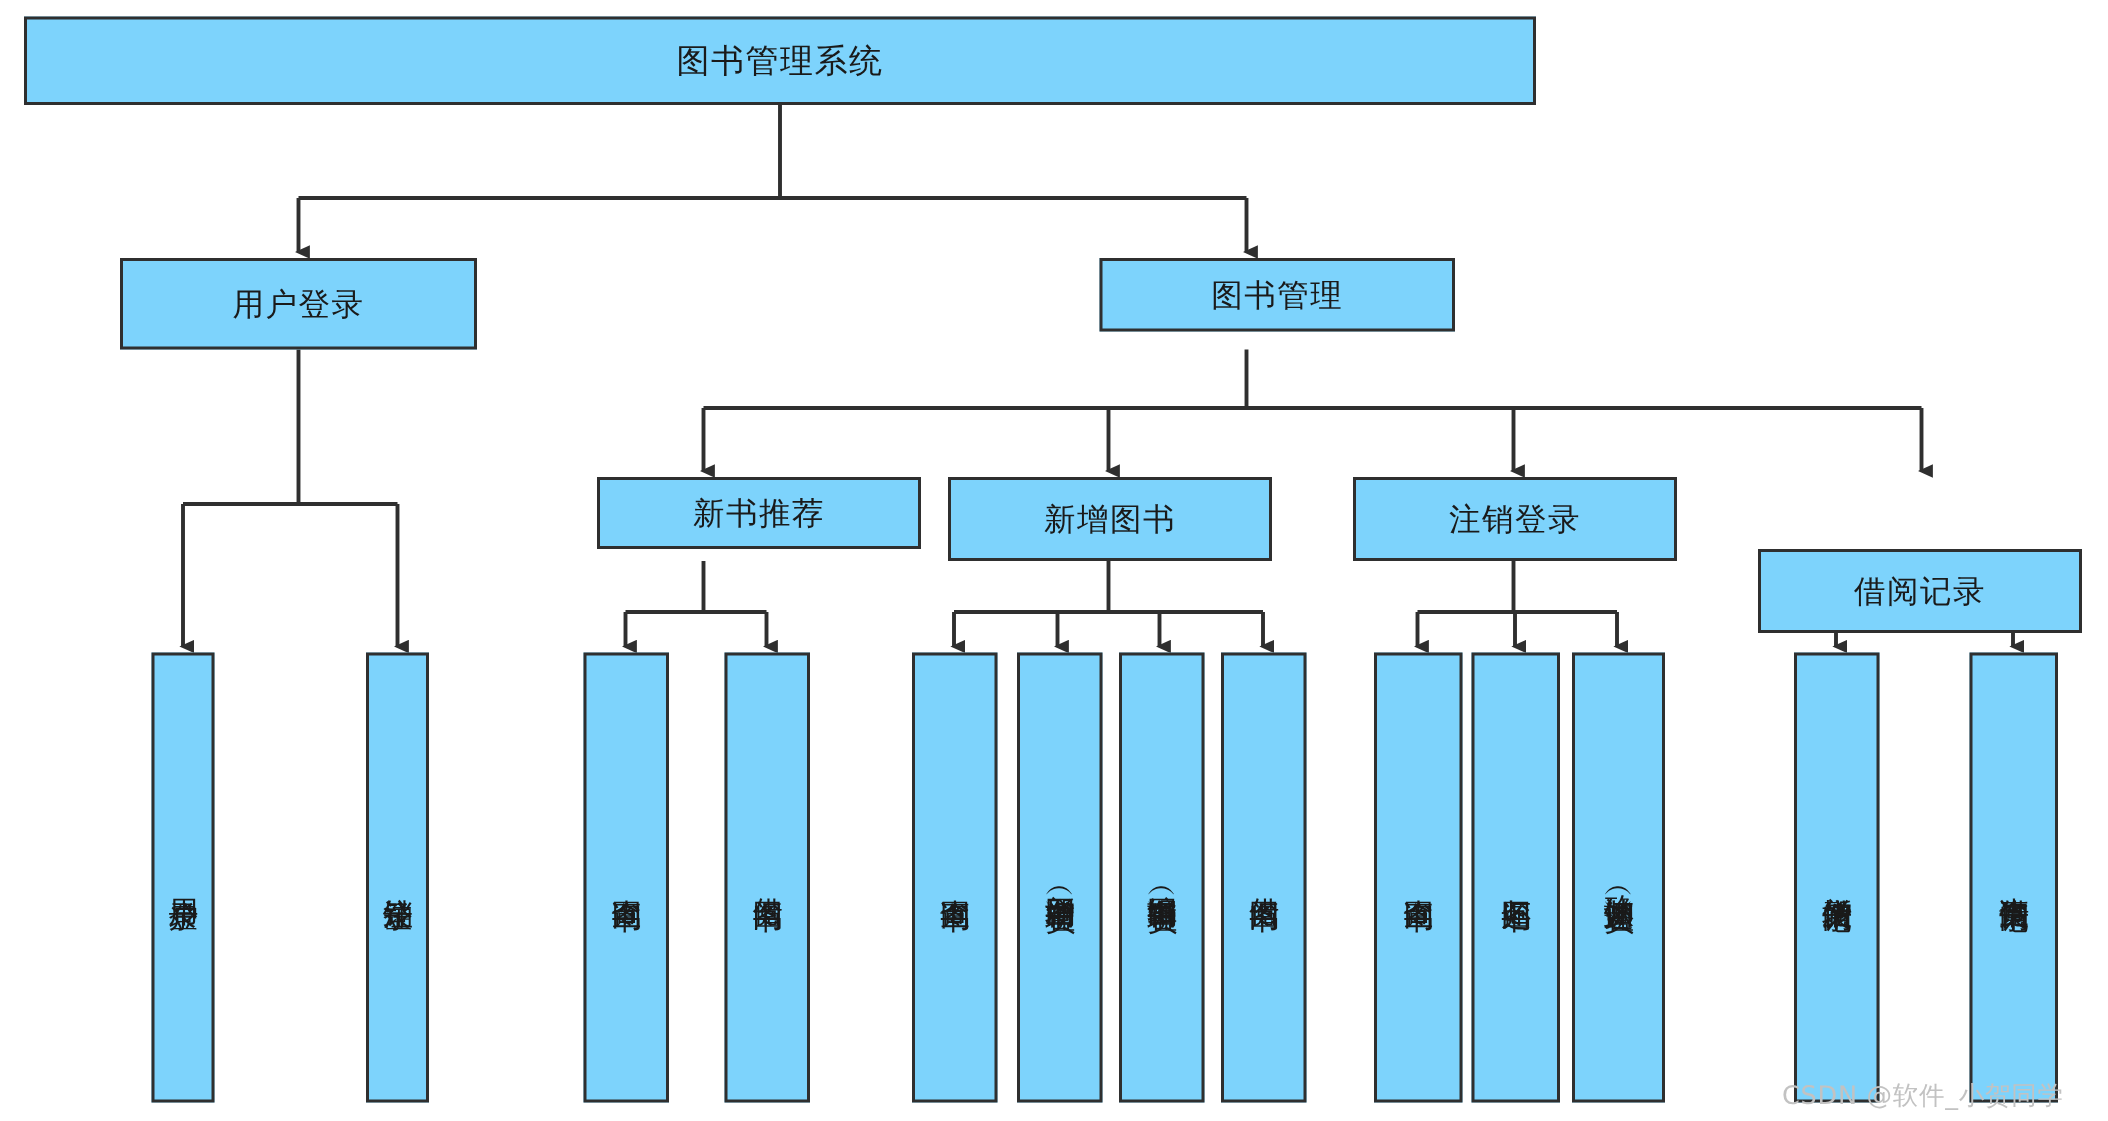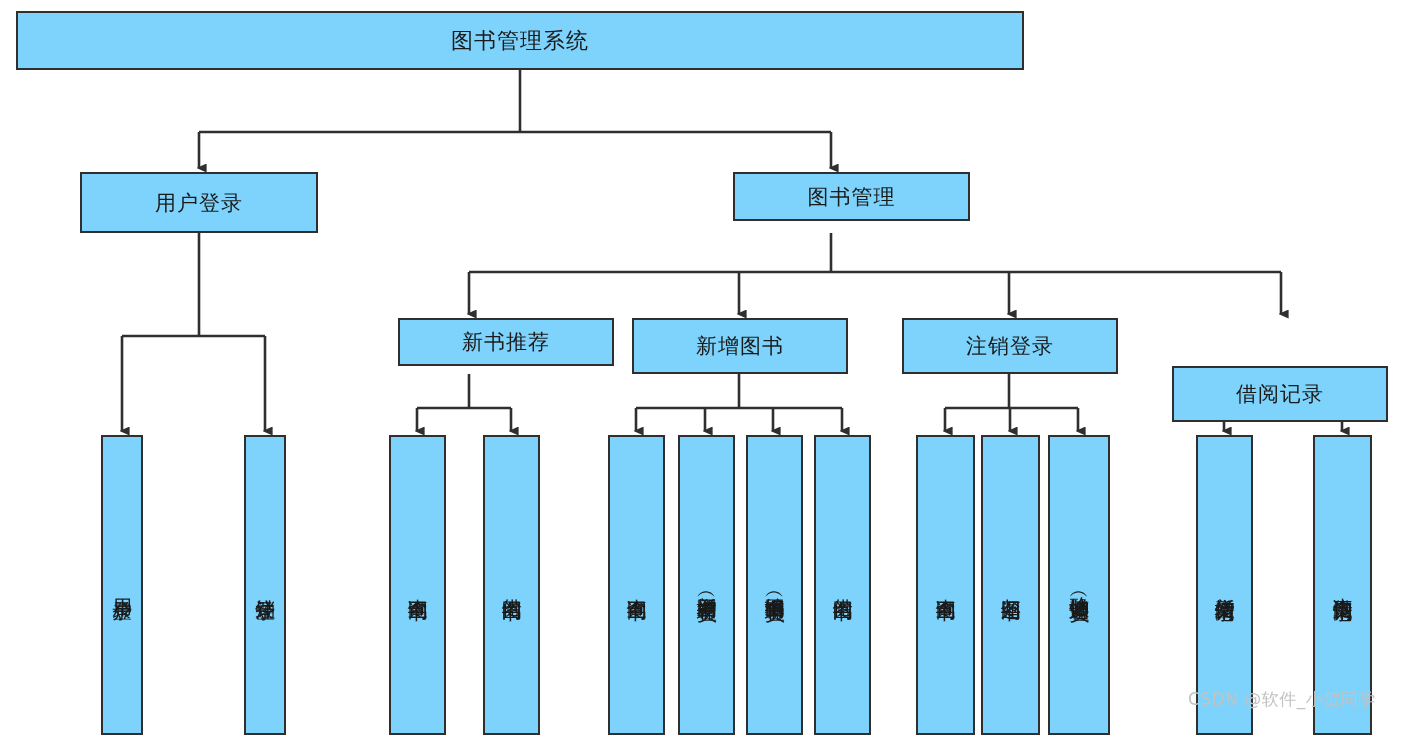--- a/index.html
+++ b/index.html
@@ -148,15 +148,15 @@
     <span>确认归还（管理员）</span>
   </div>
 
   <div class="node leaf" style="left:1196px;top:435px;width:57px;height:300px;">
     <span>新增借阅记录</span>
   </div>
   <div class="node leaf" style="left:1313px;top:435px;width:59px;height:300px;">
     <span>查询借阅记录</span>
   </div>
 
-  <div class="watermark" style="left:1188px;top:688px;">CSDN @软件_小贺同学</div>
+  <div class="watermark" style="left:1188px;top:719px;">CSDN @软件_小贺同学</div>
 
 </div>
 
 </body></html>

